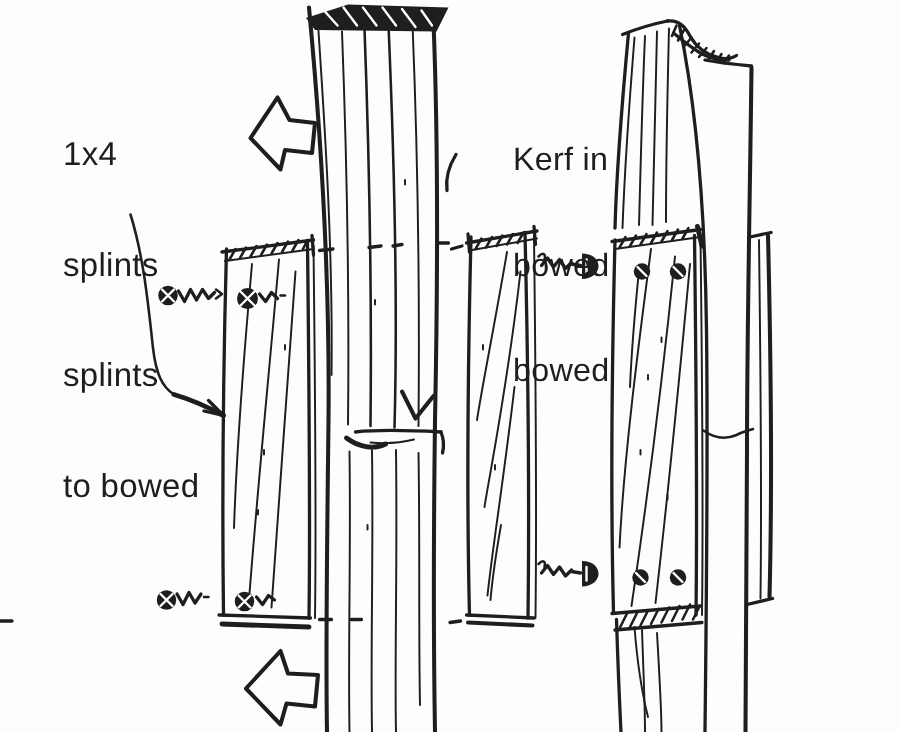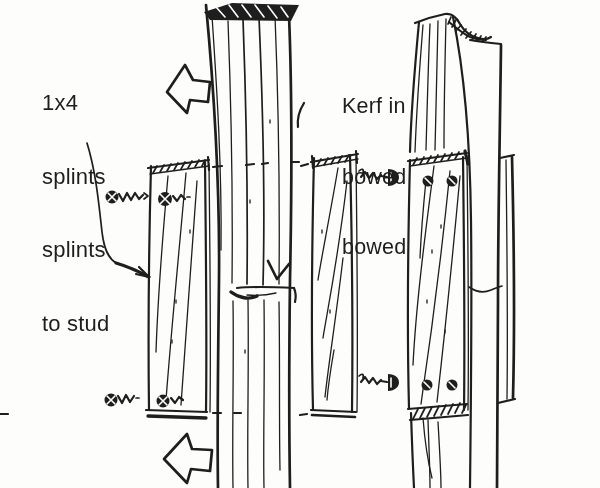--- a/index.html
+++ b/index.html
@@ -201,21 +201,21 @@
         <path class="s w1" d="M506,160 C507,240 508,320 507,399"></path>
         <path class="s w2" d="M498,403 L515,399"></path>
       </g>
     </g>
   </svg>
 
   <div class="note" id="label-splints">
     <div>1x4</div>
     <div>splints</div>
     <div>splints</div>
-    <div>to stud</div>
+    <div>to bowed</div>
   </div>
 
   <div class="note" id="label-kerf">
     <div>Kerf in</div>
     <div>bowed</div>
     <div>bowed</div>
   </div>
 
 </div>
 

